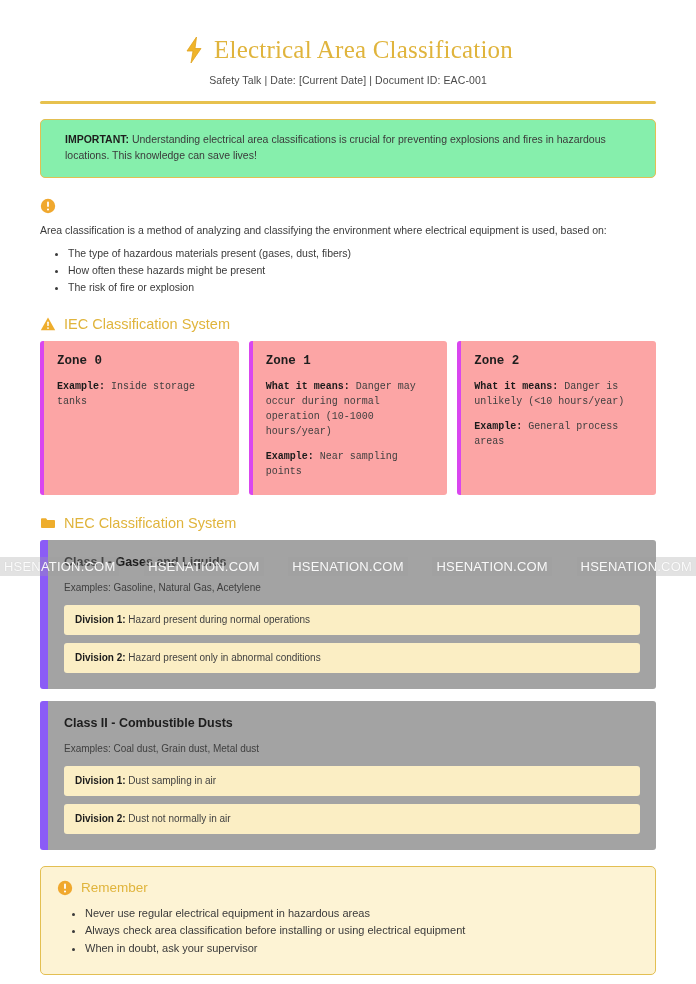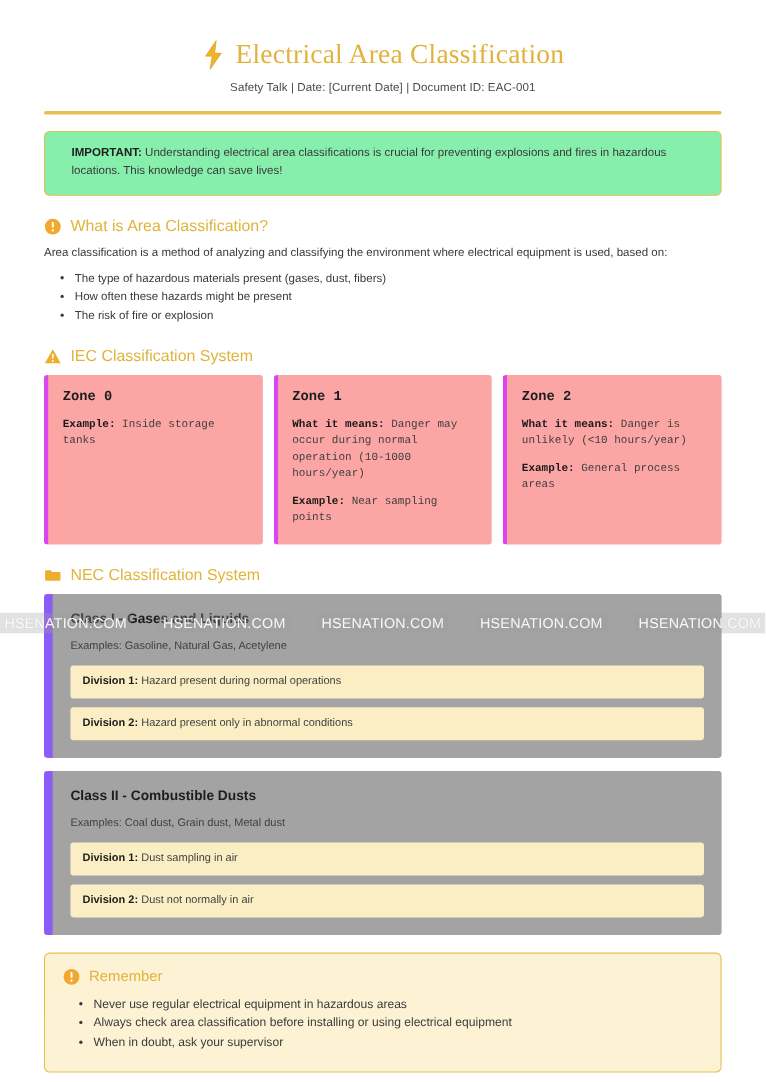--- a/index.html
+++ b/index.html
@@ -265,21 +265,20 @@
     </div>
 
     <div class="section-head">
       <span class="sh-icon">
         <svg viewBox="0 0 16 16" width="16" height="16" aria-hidden="true">
           <circle cx="8" cy="8" r="7.2" fill="#f0a82e"></circle>
           <rect x="7.1" y="3.6" width="1.8" height="5.4" rx="0.9" fill="#ffffff"></rect>
           <circle cx="8" cy="11.5" r="1.05" fill="#ffffff"></circle>
         </svg>
       </span>
-      <span class="sh-text">What is Area Classification?</span>
     </div>
     <p class="para">Area classification is a method of analyzing and classifying the environment where electrical equipment is used, based on:</p>
     <ul class="bullets">
       <li>The type of hazardous materials present (gases, dust, fibers)</li>
       <li>How often these hazards might be present</li>
       <li>The risk of fire or explosion</li>
     </ul>
 
     <div class="section-head">
       <span class="sh-icon">

